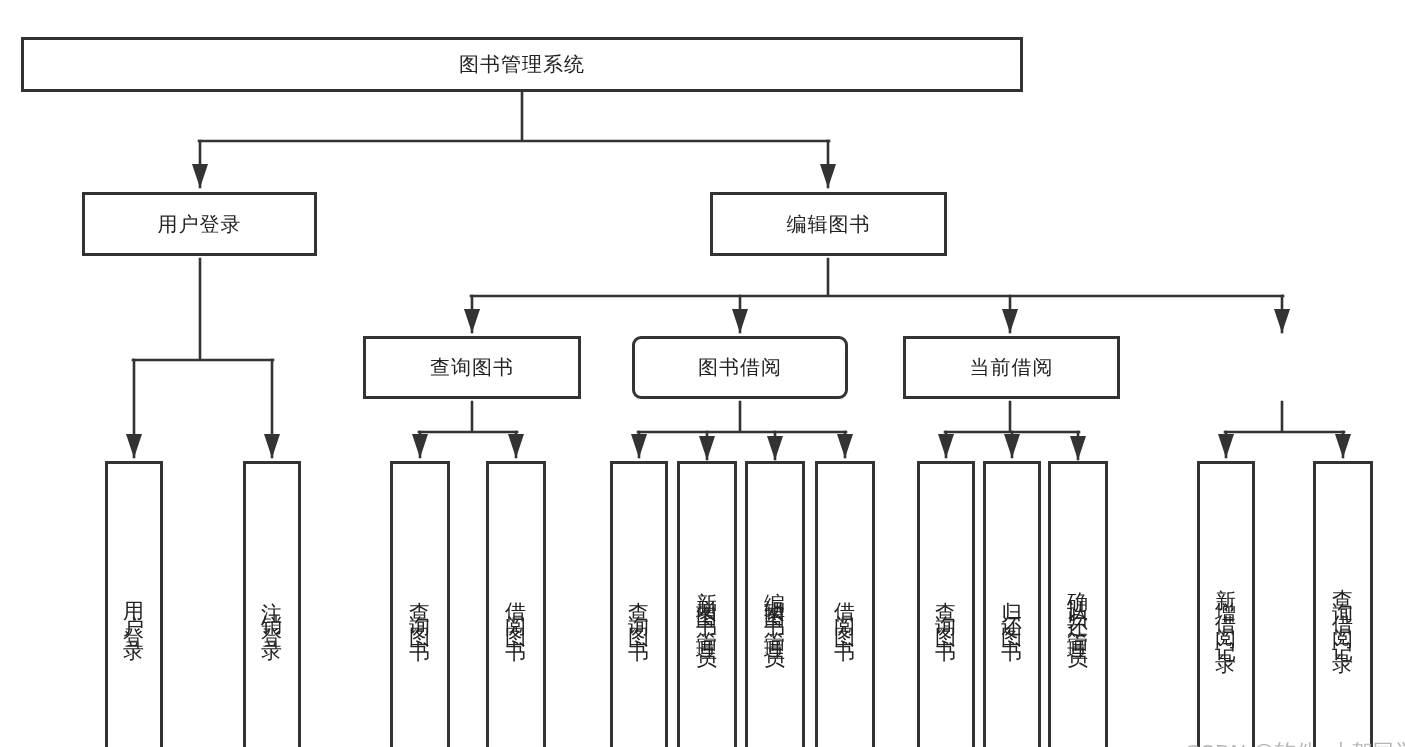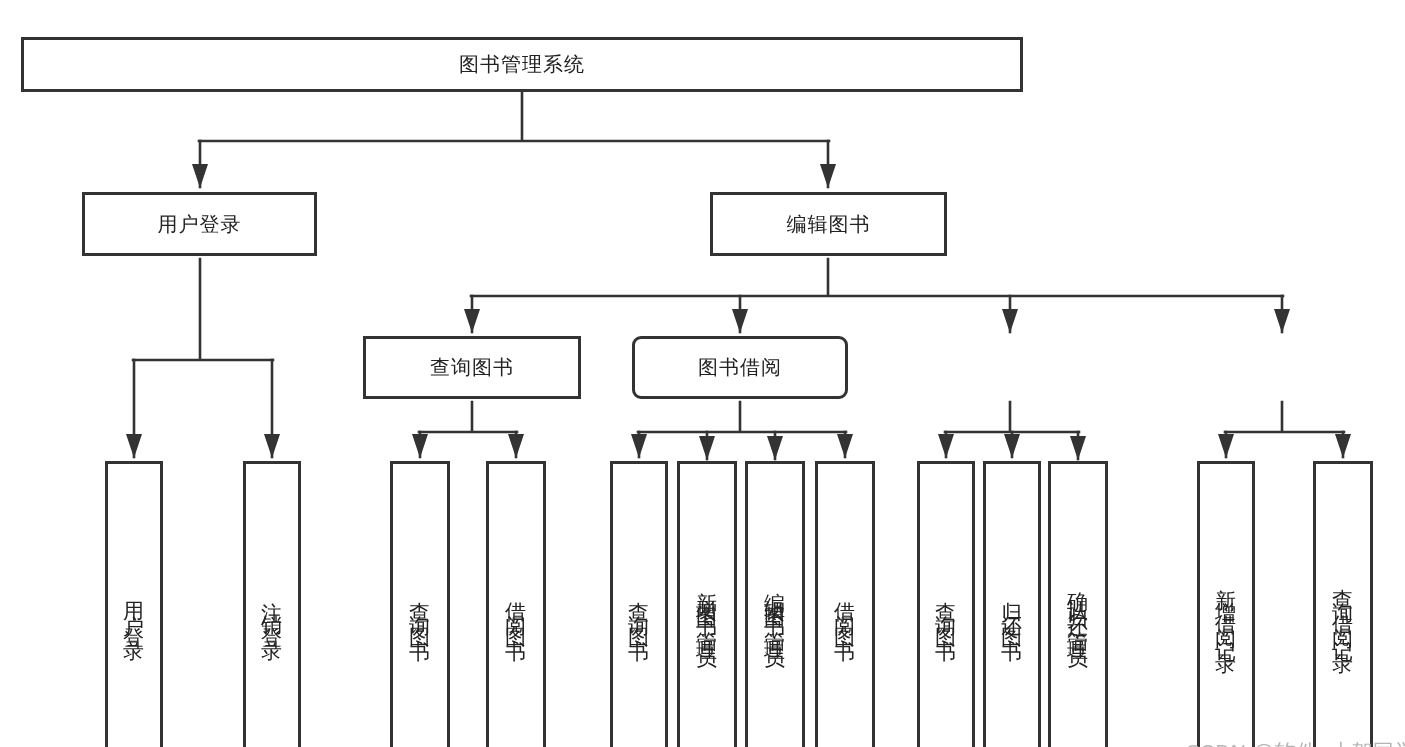--- a/index.html
+++ b/index.html
@@ -148,20 +148,23 @@
   <div class="node hnode" id="l2-mgmt">
     <span>编辑图书</span>
   </div>
 
   <div class="node hnode" id="l3-newrec">
     <span>查询图书</span>
   </div>
   <div class="node hnode" id="l3-borrow">
     <span>图书借阅</span>
   </div>
+  <div class="node hnode" id="l3-current">
+    <span>当前借阅</span>
+  </div>
 
   <div class="node vnode leaf" id="g1c1">
     <span>用户登录</span>
   </div>
   <div class="node vnode leaf" id="g1c2">
     <span>注销登录</span>
   </div>
 
   <div class="node vnode leaf" id="g2c1">
     <span>查询图书</span>

